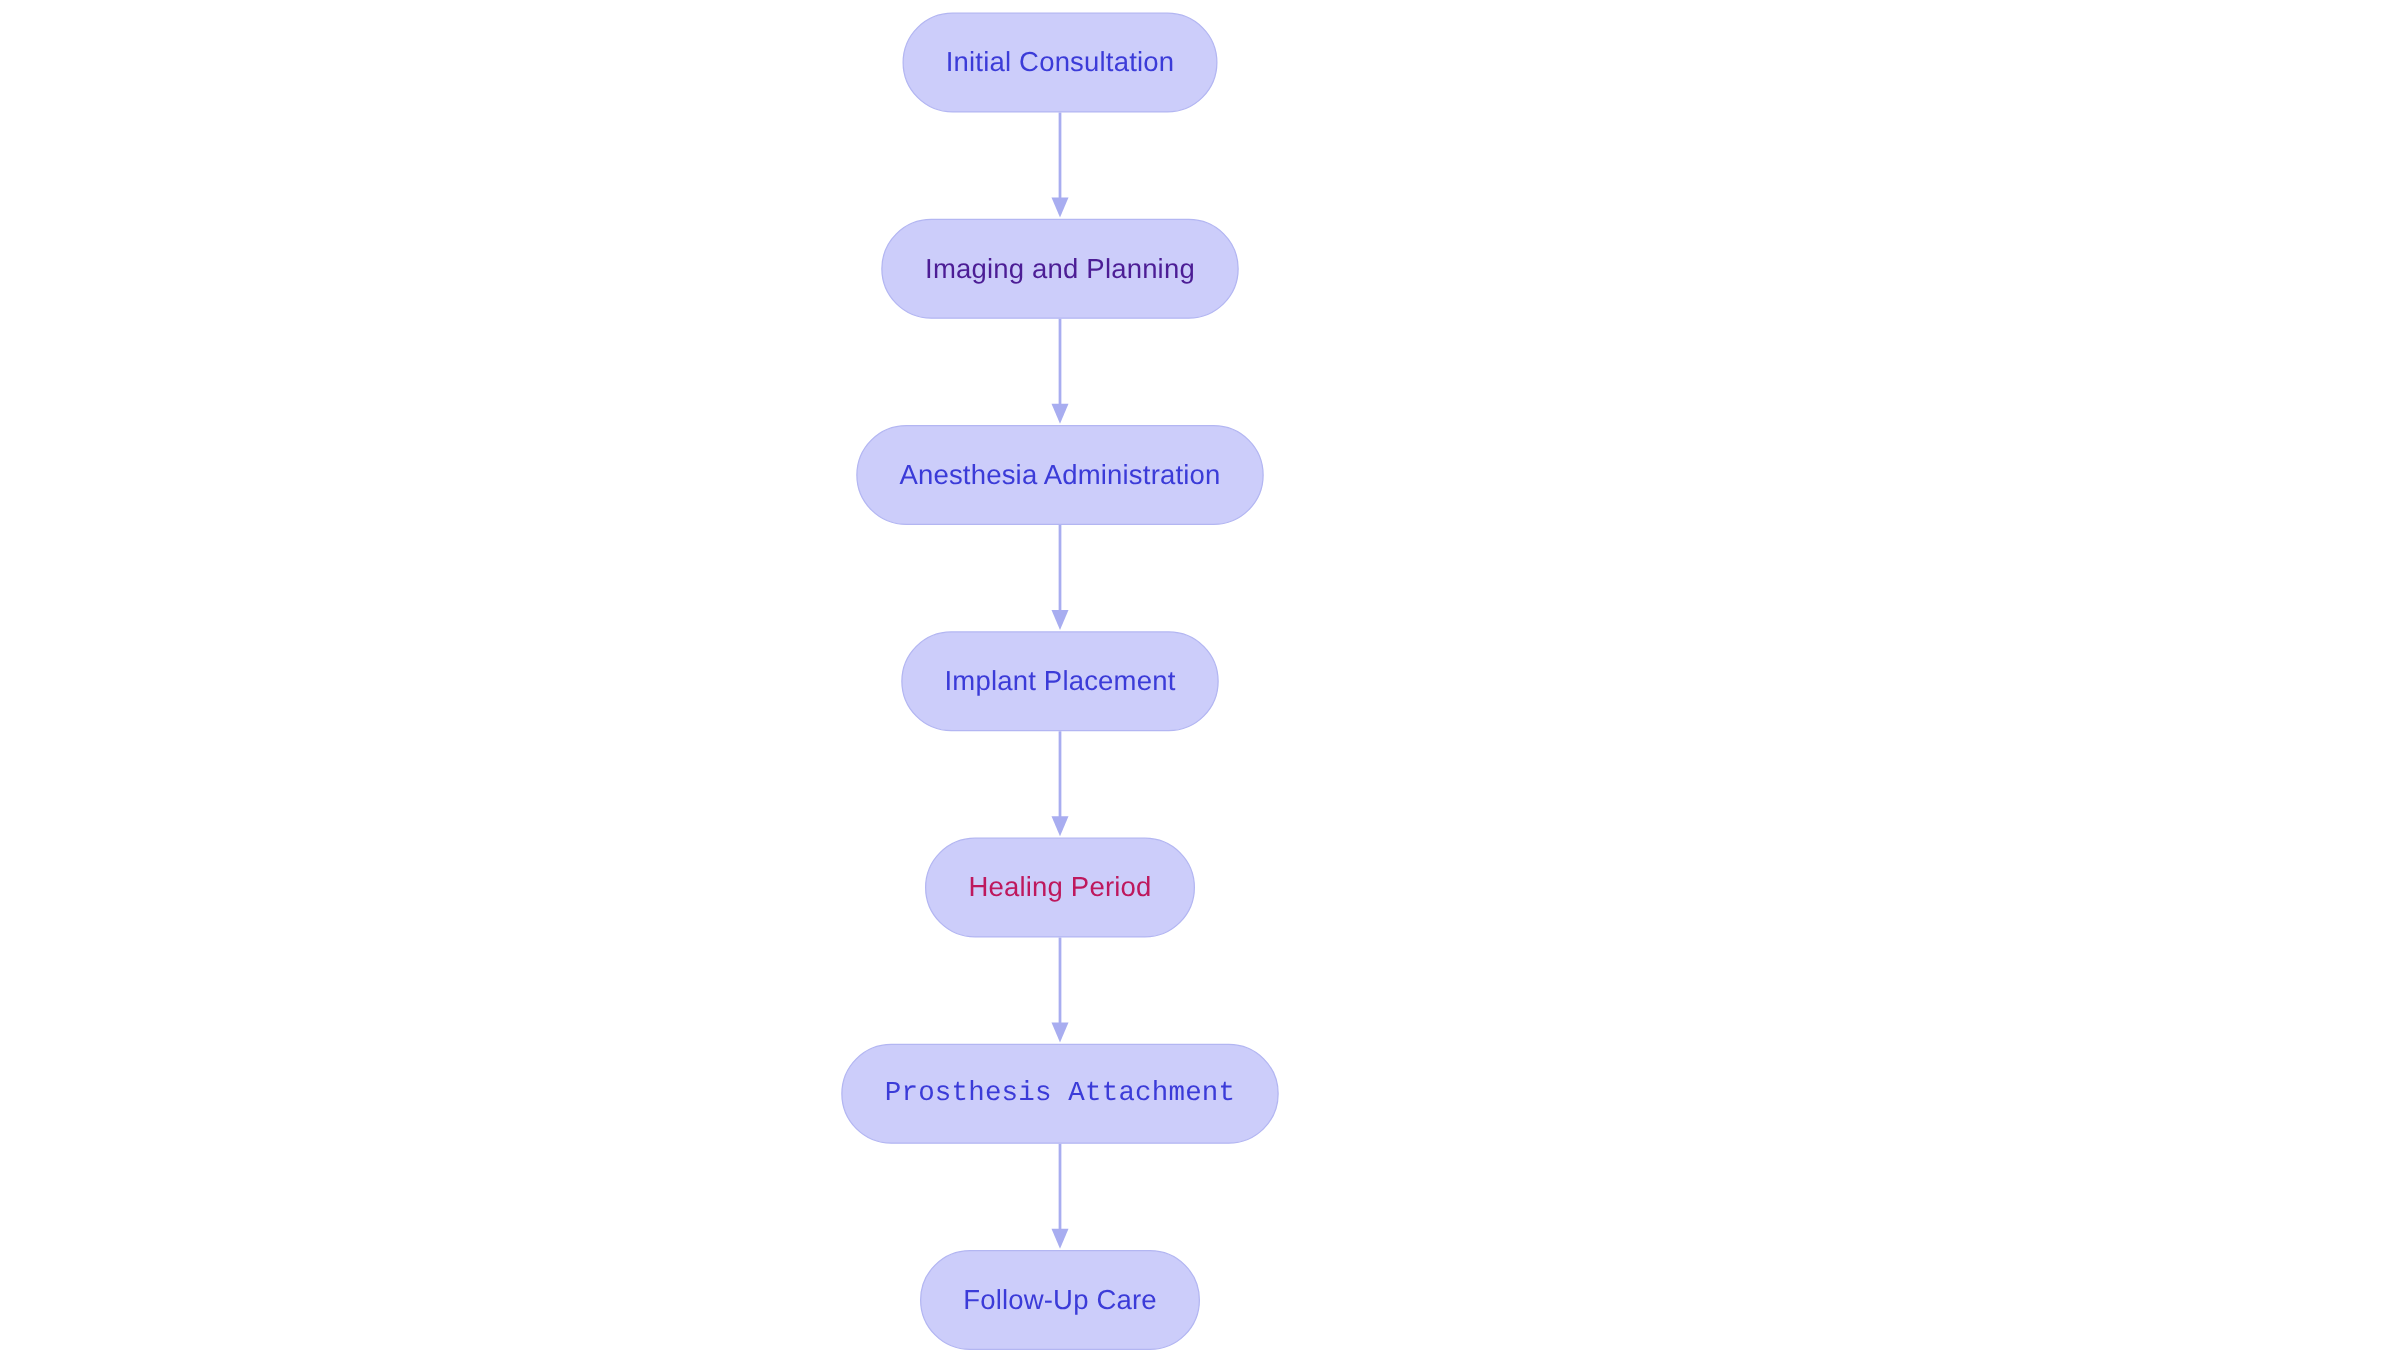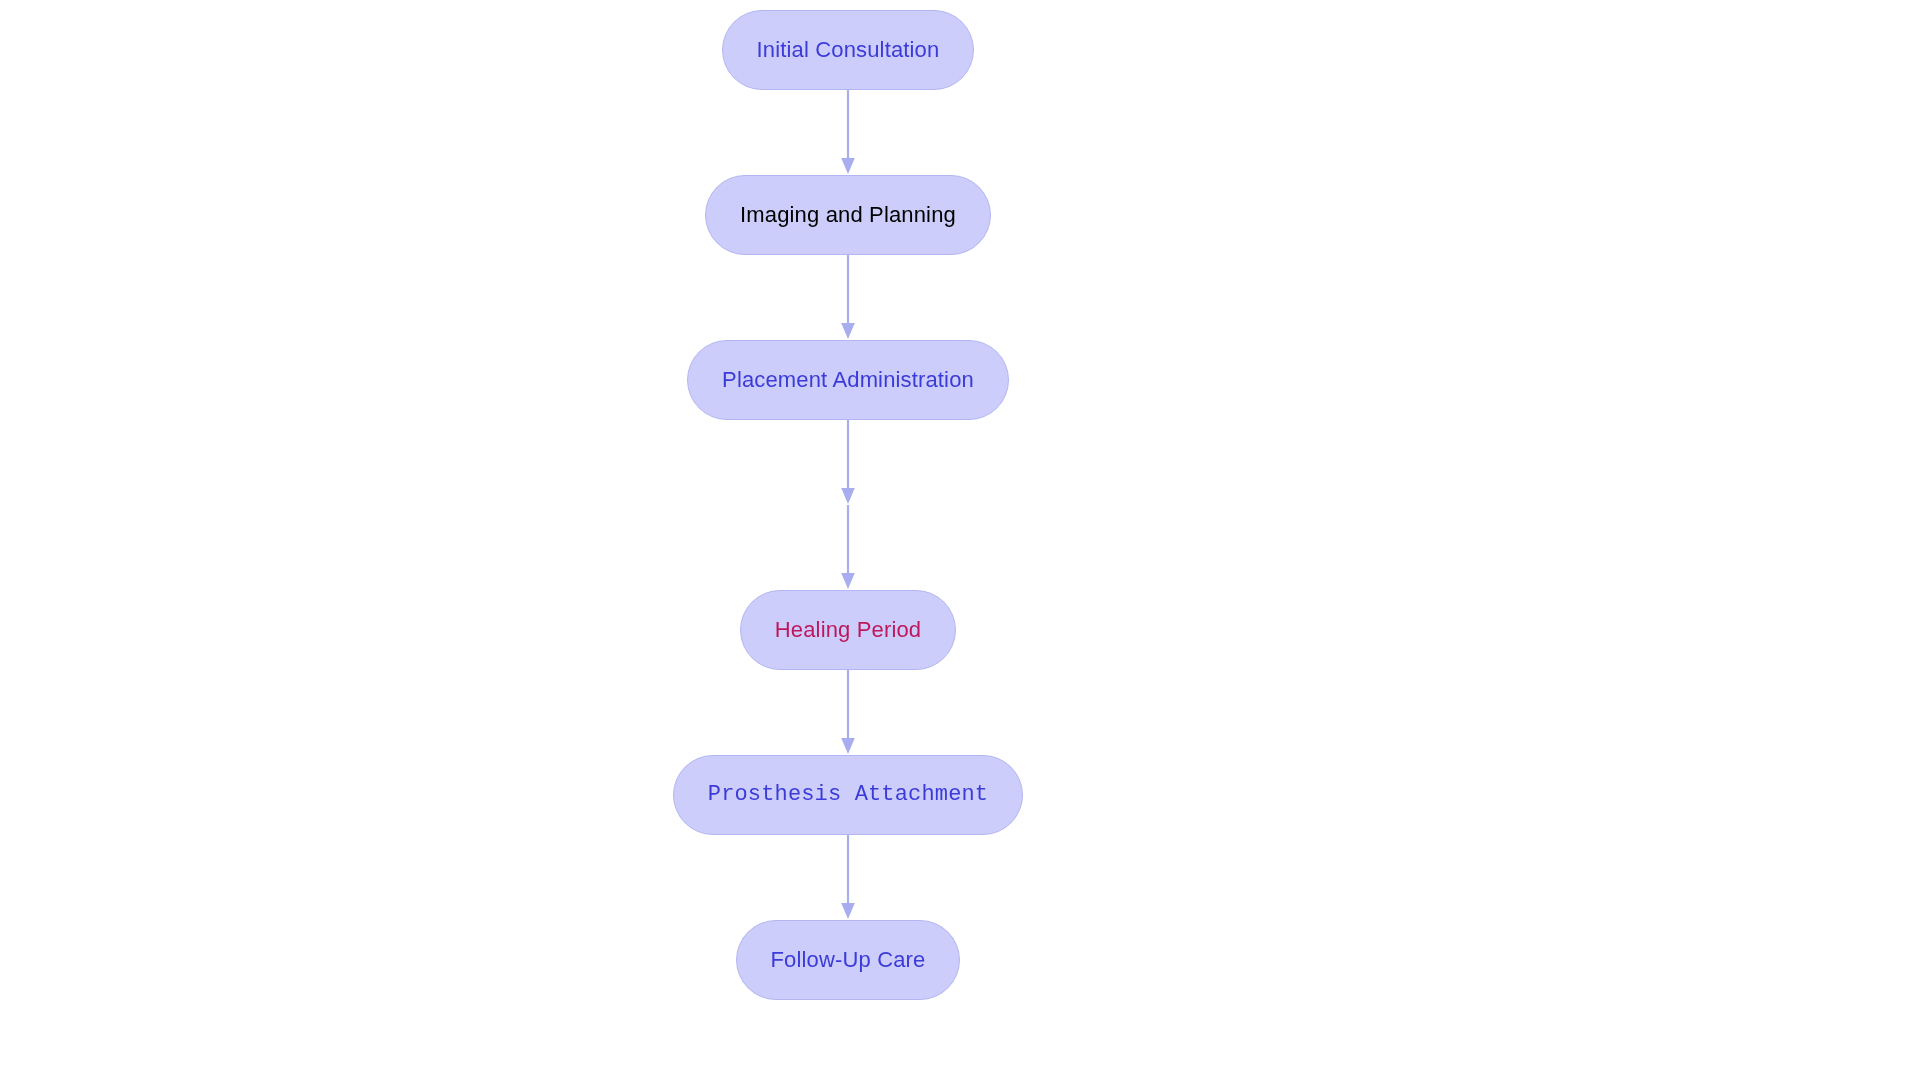--- a/index.html
+++ b/index.html
@@ -85,37 +85,40 @@
     <div class="flow-node" style="background: rgb(204, 205, 250); border-color: rgb(179, 182, 242);">
       <span class="flow-node-label" style="color: rgb(59, 59, 216);">Initial Consultation</span>
     </div>
 
     <svg class="flow-connector" viewBox="0 0 20 85" preserveAspectRatio="none" aria-hidden="true">
       <line x1="10" y1="0" x2="10" y2="69" stroke="#a8adf0" stroke-width="2.2"></line>
       <polygon points="3.2,68 16.8,68 10,84" fill="#a8adf0"></polygon>
     </svg>
 
     <div class="flow-node" style="background: rgb(204, 205, 250); border-color: rgb(179, 182, 242);">
-      <span class="flow-node-label" style="color: #000000;">Imaging and Planning</span>
+      <span class="flow-node-label" style="color: #4c1d95;">Imaging and Planning</span>
     </div>
 
     <svg class="flow-connector" viewBox="0 0 20 85" preserveAspectRatio="none" aria-hidden="true">
       <line x1="10" y1="0" x2="10" y2="69" stroke="#a8adf0" stroke-width="2.2"></line>
       <polygon points="3.2,68 16.8,68 10,84" fill="#a8adf0"></polygon>
     </svg>
 
     <div class="flow-node" style="background: rgb(204, 205, 250); border-color: rgb(179, 182, 242);">
-      <span class="flow-node-label" style="color: rgb(59, 59, 216);">Placement Administration</span>
+      <span class="flow-node-label" style="color: rgb(59, 59, 216);">Anesthesia Administration</span>
     </div>
 
     <svg class="flow-connector" viewBox="0 0 20 85" preserveAspectRatio="none" aria-hidden="true">
       <line x1="10" y1="0" x2="10" y2="69" stroke="#a8adf0" stroke-width="2.2"></line>
       <polygon points="3.2,68 16.8,68 10,84" fill="#a8adf0"></polygon>
     </svg>
 
+    <div class="flow-node" style="background: rgb(204, 205, 250); border-color: rgb(179, 182, 242);">
+      <span class="flow-node-label" style="color: rgb(59, 59, 216);">Implant Placement</span>
+    </div>
 
     <svg class="flow-connector" viewBox="0 0 20 85" preserveAspectRatio="none" aria-hidden="true">
       <line x1="10" y1="0" x2="10" y2="69" stroke="#a8adf0" stroke-width="2.2"></line>
       <polygon points="3.2,68 16.8,68 10,84" fill="#a8adf0"></polygon>
     </svg>
 
     <div class="flow-node" style="background: rgb(204, 205, 250); border-color: rgb(179, 182, 242);">
       <span class="flow-node-label" style="color: #be185d;">Healing Period</span>
     </div>
 

